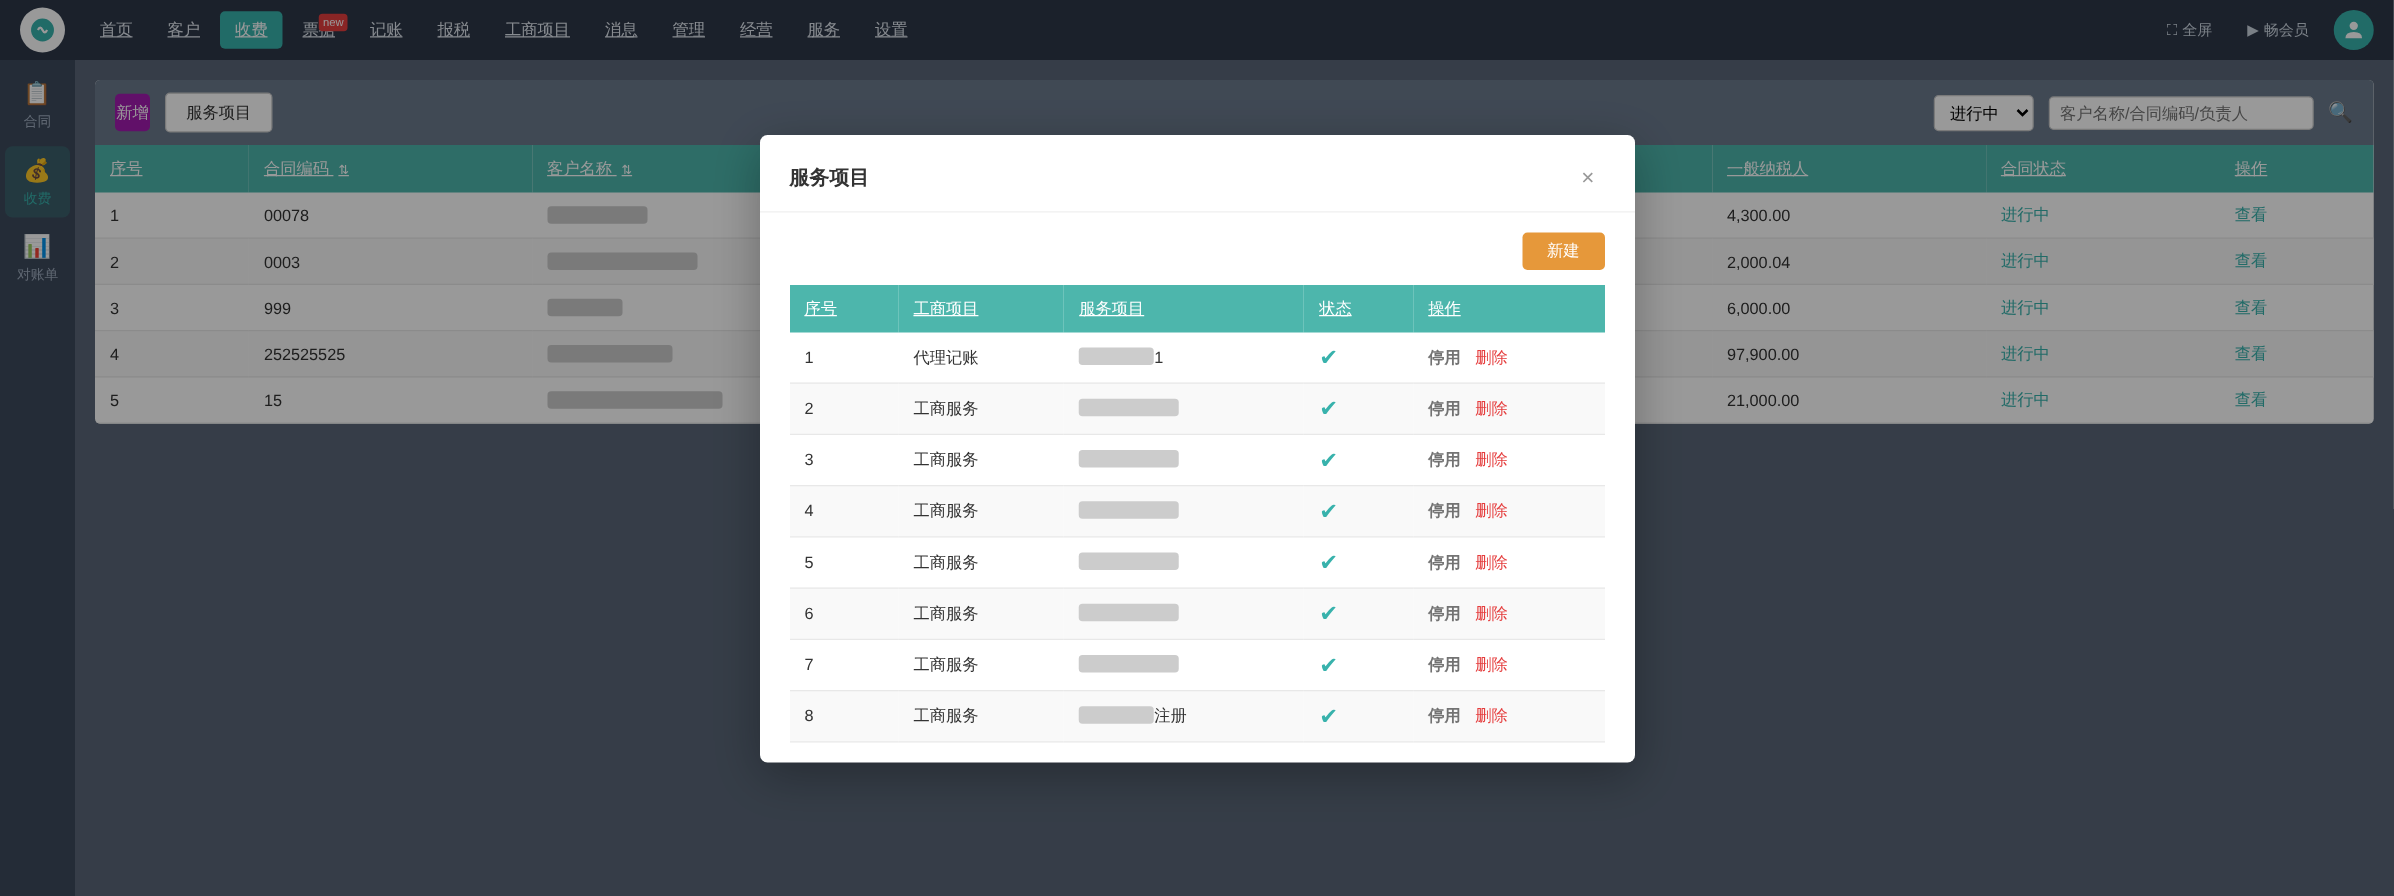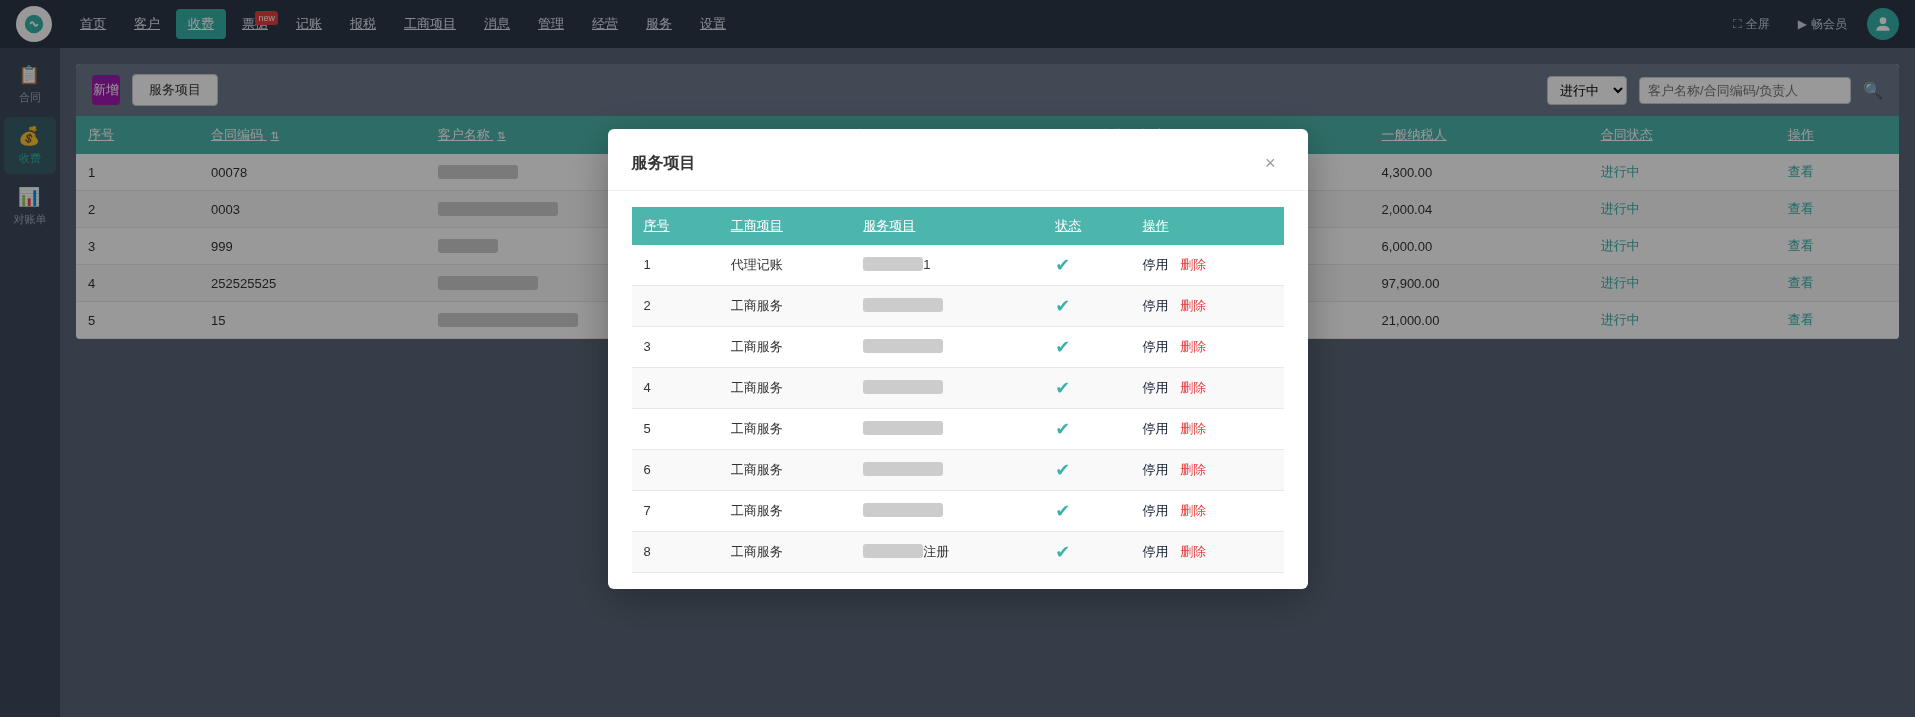--- a/index.html
+++ b/index.html
@@ -157,21 +157,21 @@
     
     .dialog-table { width: 100%; border-collapse: collapse; }
     .dialog-table thead tr { background: #4db6ac; color: #fff; }
     .dialog-table thead th {
       padding: 10px 12px; text-align: left; font-weight: normal; font-size: 13px;
     }
     .dialog-table tbody tr { border-bottom: 1px solid #e8e8e8; }
     .dialog-table tbody tr:nth-child(even) { background: #f9f9f9; }
     .dialog-table tbody td { padding: 9px 12px; font-size: 13px; color: #333; }
     .check-icon { color: #38b2ac; font-size: 18px; }
-    .stop-link { color: #0f172a; cursor: pointer; margin-right: 8px; }
+    .stop-link { color: #737373; cursor: pointer; margin-right: 8px; font-weight: bold; }
     .delete-link { color: #e53e3e; cursor: pointer; }
 
     
     .dialog-body::-webkit-scrollbar { width: 8px; }
     .dialog-body::-webkit-scrollbar-track { background: #f0f0f0; }
     .dialog-body::-webkit-scrollbar-thumb { background: #bbb; border-radius: 4px; }
   </style>
 </head>
 <body>
 
@@ -334,20 +334,23 @@
   </div>
 </div>
 
 <div class="overlay">
   <div class="dialog">
     <div class="dialog-header">
       <span class="dialog-title">服务项目</span>
       <button class="dialog-close">×</button>
     </div>
     <div class="dialog-body">
+      <div class="dialog-toolbar">
+        <button class="btn-dialog-new">新建</button>
+      </div>
       <table class="dialog-table">
         <thead>
           <tr>
             <th>序号</th>
             <th>工商项目</th>
             <th>服务项目</th>
             <th>状态</th>
             <th>操作</th>
           </tr>
         </thead>

